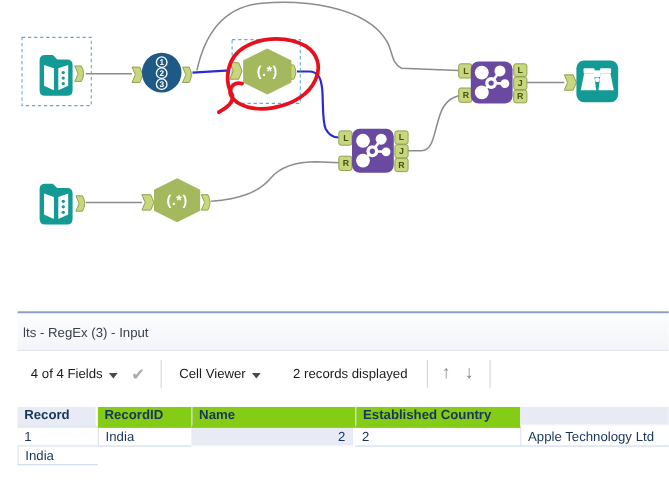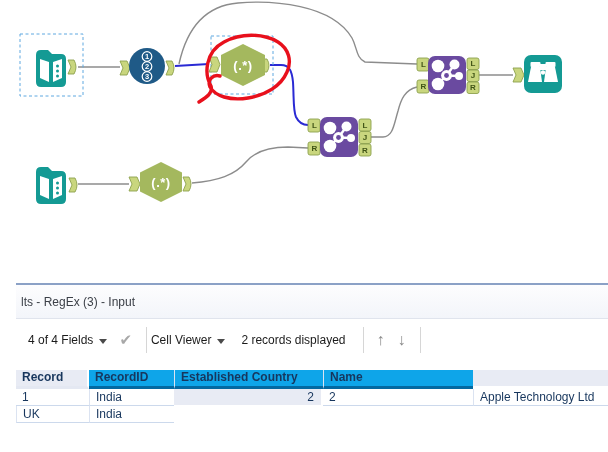--- a/index.html
+++ b/index.html
@@ -27,21 +27,21 @@
     display:flex; align-items:center; padding-left:5px; font-size:12px; color:#3c4048; }
   .toolbar { height:42px; display:flex; align-items:center; font-size:12px; color:#1b1b1b; padding-left:12px; }
   .tb-btn { display:flex; align-items:center; cursor:default; }
   .caret { width:0; height:0; border-left:4px solid transparent; border-right:4px solid transparent; border-top:5px solid #4a4a4a; margin-left:6px; margin-top:2px; }
   .check { color:#a8a8a8; font-size:15px; margin-left:12px; }
   .vdiv { width:1px; height:26px; background:#d6d6d6; margin-left:14px; }
   .arrow { color:#8a8a8a; font-size:16px; line-height:16px; }
 
   .grid { position:absolute; top:85px; left:0; width:532px; display:grid;
     grid-template-columns:73px 85px 149px 150px 151px; font-size:12px; color:#17365d; }
-  .hcell { height:19px; line-height:15px; font-weight:bold; padding-left:6px; border-bottom:3px solid #0369a1; background:#0ea5e9; white-space:nowrap; overflow:hidden; }
+  .hcell { height:19px; line-height:15px; font-weight:bold; padding-left:6px; border-bottom:3px solid #84cc16; background:#84cc16; white-space:nowrap; overflow:hidden; }
   .hcell.rec { background:#e8ebf4; border-bottom:3px solid #e4e8f2; border-right:2px solid #fff; }
   .cell { height:17px; line-height:16px; padding-left:6px; background:#fff; border-bottom:1px solid #ccd9ec; white-space:nowrap; overflow:hidden; }
   .cell.rec { background:#e8ebf4; text-align:right; padding-right:7px; padding-left:0; border-bottom:1px solid #fff; border-right:2px solid #fff; }
   .bl { border-left:1px solid #dbe3f1; }
 </style>
 </head>
 <body>
 
 <div class="app">
 
@@ -209,42 +209,41 @@
       <span>lts - RegEx (3) - Input</span>
     </div>
 
     <div class="toolbar">
       <span class="tb-btn">
         <span>4 of 4 Fields</span>
         <span class="caret"></span>
       </span>
       <span class="check">✔</span>
       <span class="vdiv"></span>
-      <span class="tb-btn" style="margin-left:4px">
+      <span class="tb-btn" style="margin-left:16px">
         <span>Cell Viewer</span>
         <span class="caret"></span>
       </span>
-      <span style="margin-left:16px">2 records displayed</span>
+      <span style="margin-left:29px">2 records displayed</span>
       <span class="vdiv" style="margin-left:18px"></span>
       <span class="arrow" style="margin-left:12px">↑</span>
       <span class="arrow" style="margin-left:13px">↓</span>
       <span class="vdiv" style="margin-left:15px"></span>
     </div>
 
     <div class="grid">
       <div class="hcell rec">Record</div>
       <div class="hcell">RecordID</div>
+      <div class="hcell bl">Name</div>
       <div class="hcell bl">Established Country</div>
-      <div class="hcell bl">Name</div>
 
       <div class="cell rec">1</div>
       <div class="cell">1</div>
       <div class="cell bl">India</div>
 
       <div class="cell rec">2</div>
       <div class="cell">2</div>
       <div class="cell bl">Apple Technology Ltd</div>
-      <div class="cell bl">UK</div>
       <div class="cell bl">India</div>
     </div>
   </div>
 
 </div>
 
 </body></html>

